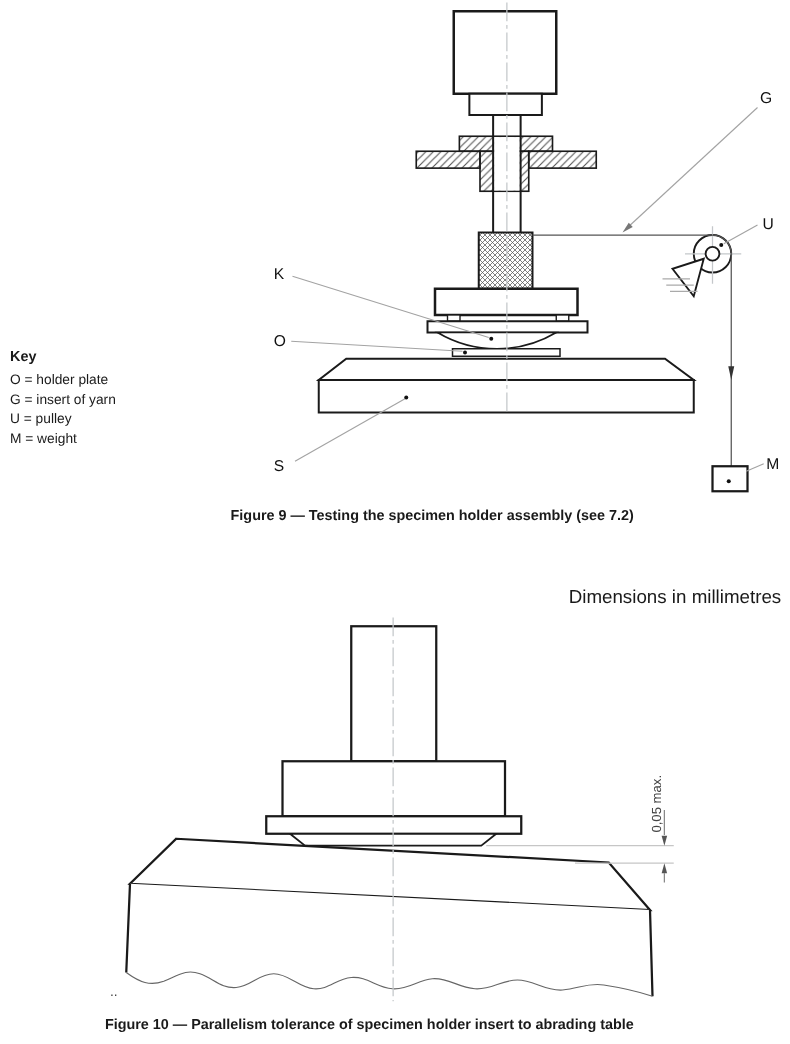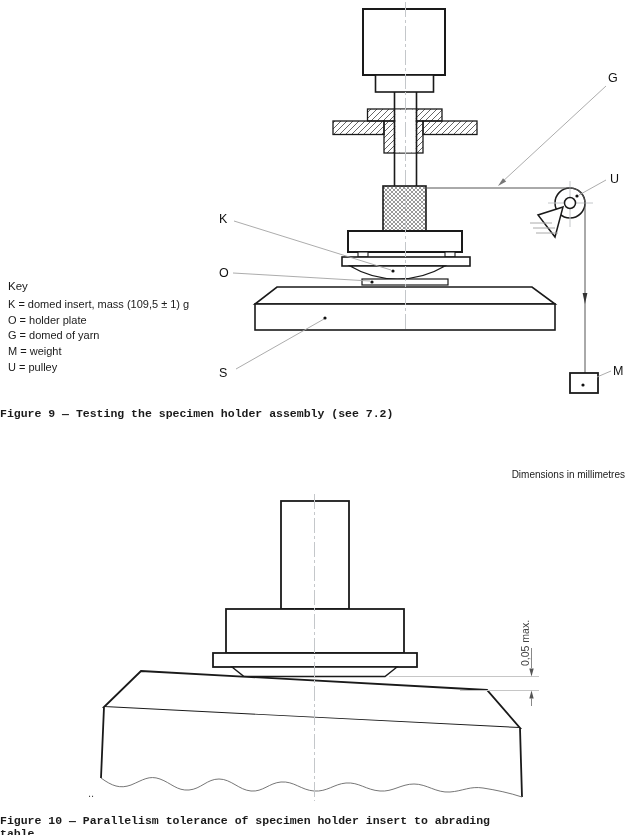--- a/index.html
+++ b/index.html
@@ -2,27 +2,27 @@
 <html><head>
 <meta charset="utf-8">
 <style>
   html,body { margin:0; padding:0; background:#ffffff; }
   .page {
     position:relative; width:632px; height:835px; background:#ffffff;
     font-family:"Liberation Sans", sans-serif; color:#1a1a1a; overflow:hidden;
   }
   .drawing { position:absolute; left:0; top:0; }
   .key { position:absolute; left:8px; top:280px; font-size:11px; }
-  .key-title { font-weight:normal; font-size:11.5px; margin-bottom:5px; }
+  .key-title { font-weight:bold; font-size:11.5px; margin-bottom:5px; }
   .key-line { line-height:15.7px; white-space:nowrap; }
-  .caption { position:absolute; left:0; width:507px; text-align:left;
-             font-weight:bold; font-size:11.5px;font-family:Liberation Mono, monospace; }
+  .caption { position:absolute; left:0; width:507px; text-align:right;
+             font-weight:bold; font-size:11.5px; }
   .cap9  { top:407px; }
   .cap10 { top:814px; }
-  .dim-note { position:absolute; top:469px; right:7px; font-size:10px;margin-left:41px; }
+  .dim-note { position:absolute; top:469px; right:7px; font-size:15px;margin-left:41px; }
   .lbl { font-family:"Liberation Sans", sans-serif; font-size:12.5px; fill:#111; }
   .tol { font-family:"Liberation Sans", sans-serif; font-size:10.5px; fill:#444; }
   .brk { font-family:"Liberation Sans", sans-serif; font-size:11px; fill:#444; }
 </style>
 </head>
 <body>
 
 <div class="page">
 
   <svg class="drawing" width="632" height="835" viewBox="0 0 632 835">
@@ -120,24 +120,23 @@
       <text class="tol" x="529" y="643" text-anchor="middle" transform="rotate(-90 529 643)" stroke="none" fill="#444">0,05 max.</text>
 
       <path d="M314.5,494 V801" stroke="#c4c7ca" stroke-width="1" stroke-dasharray="15,3,3,3"></path>
 
       <text class="brk" x="88" y="797" stroke="none" fill="#444">..</text>
     </g>
   </svg>
 
   <div class="key">
     <div class="key-title">Key</div>
-    <div class="key-line">K = domed insert, mass (109,5 ± 1) g</div>
     <div class="key-line">O = holder plate</div>
-    <div class="key-line">G = domed of yarn</div>
+    <div class="key-line">G = insert of yarn</div>
+    <div class="key-line">U = pulley</div>
     <div class="key-line">M = weight</div>
-    <div class="key-line">U = pulley</div>
   </div>
 
   <div class="caption cap9">Figure 9 — Testing the specimen holder assembly (see 7.2)</div>
   <div class="dim-note">Dimensions in millimetres</div>
   <div class="caption cap10">Figure 10 — Parallelism tolerance of specimen holder insert to abrading table</div>
 
 </div>
 
 </body></html>

